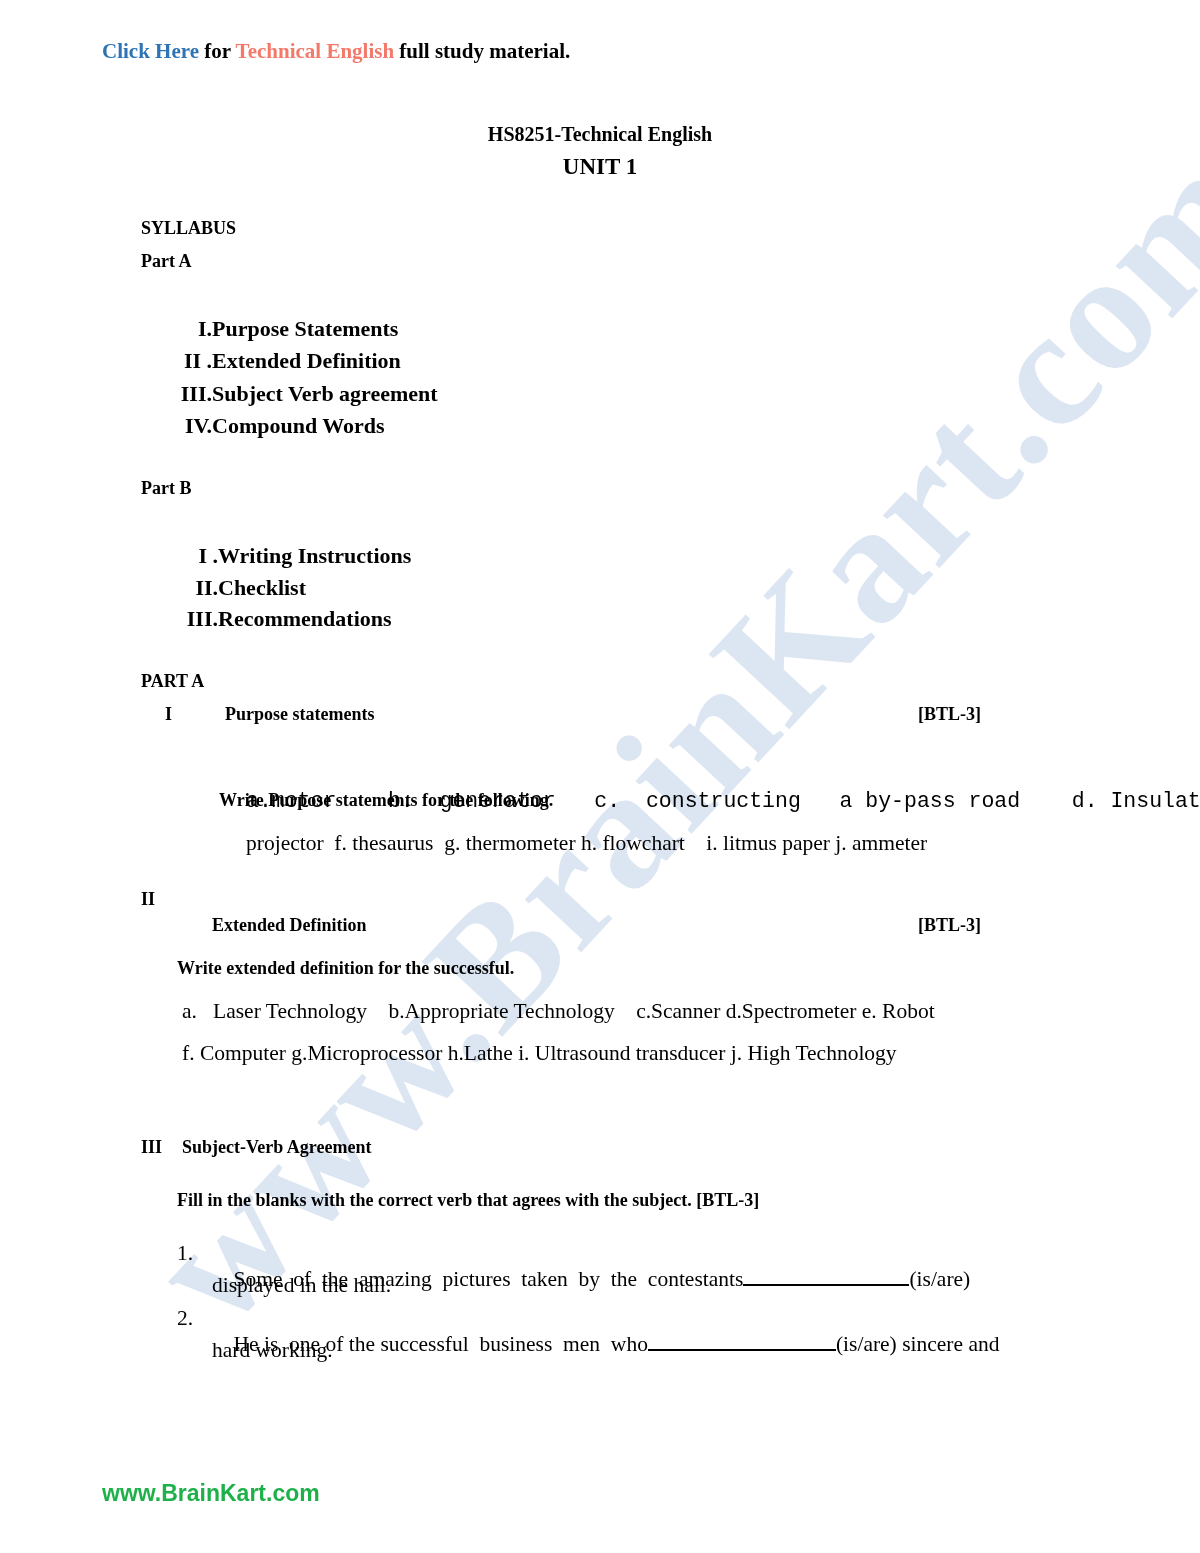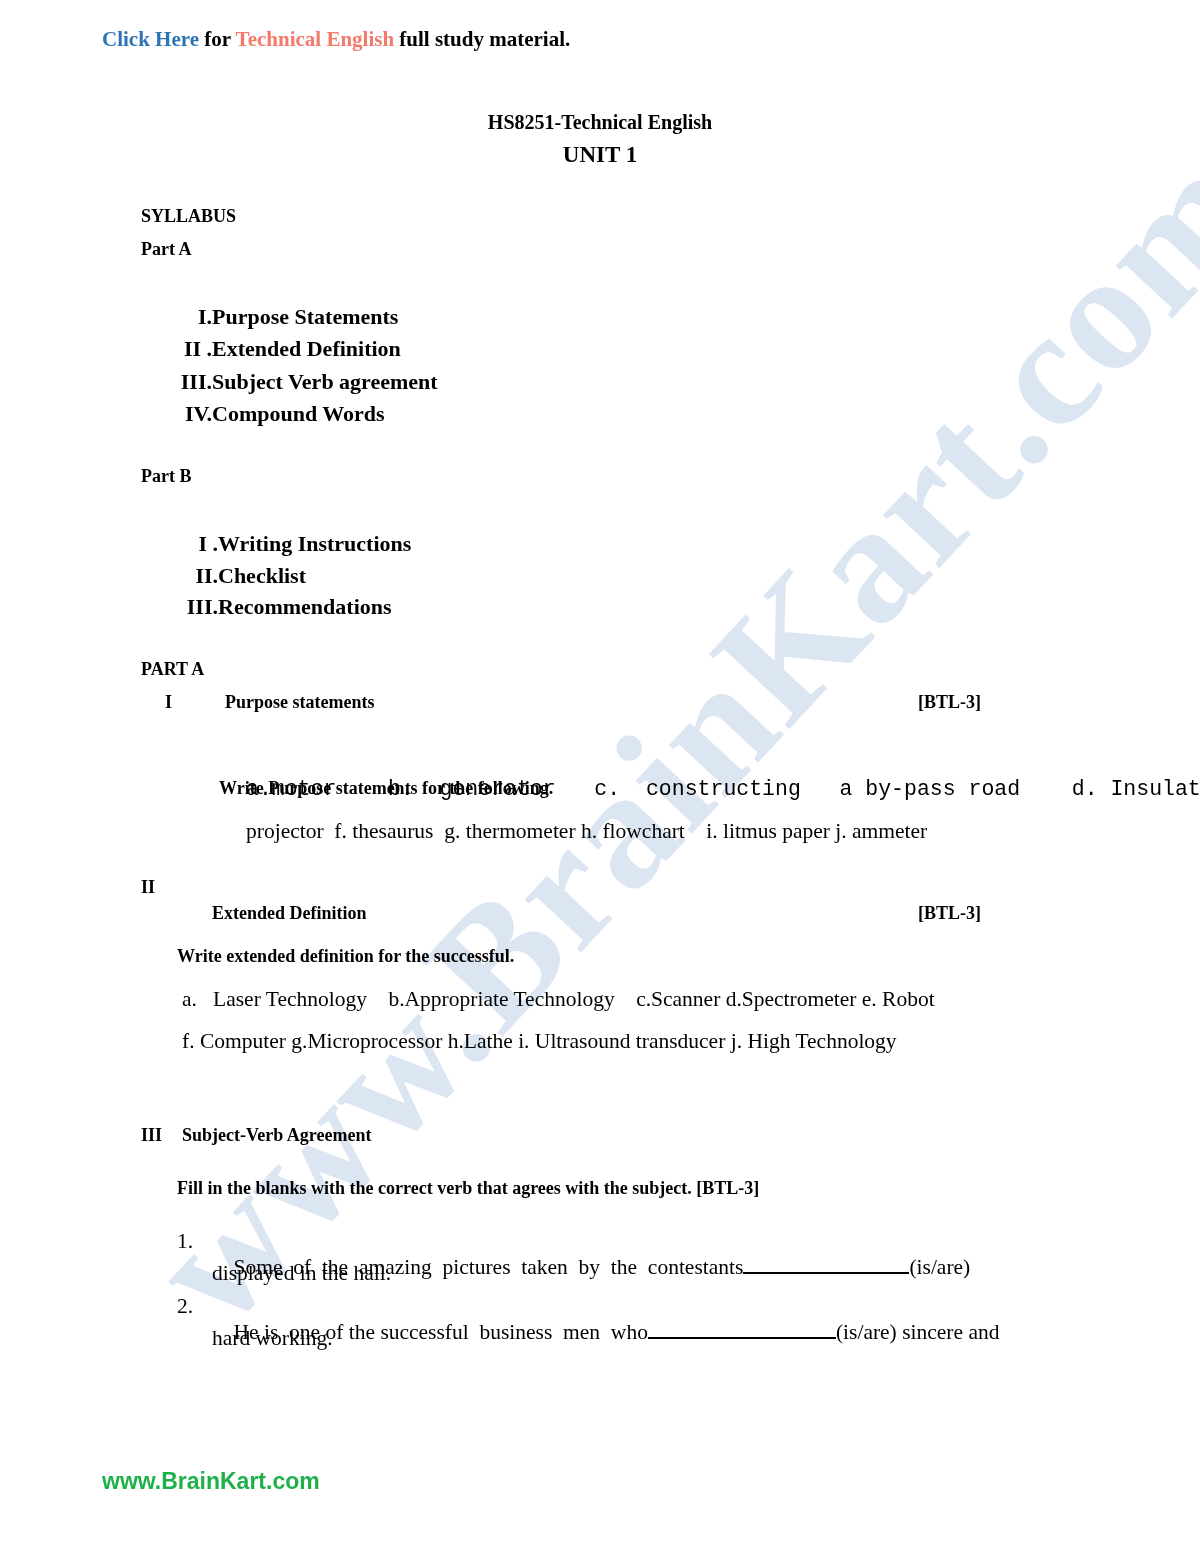--- a/index.html
+++ b/index.html
@@ -8,21 +8,21 @@
 
   .watermark {
     position: absolute; left: -40px; top: 700px; width: 1400px;
     transform: rotate(-47deg); transform-origin: center center;
     font-family: "Liberation Serif", serif; font-size: 168px; font-weight: bold;
     color: #dce6f2; white-space: nowrap; text-align: center; letter-spacing: 2px;
     z-index: 0; user-select: none; line-height: 1;
   }
 
   .content { position: relative; z-index: 1; }
-  .abs { position: absolute; white-space: nowrap; }
+  .abs { position: absolute; white-space: nowrap; margin-top: 12px; }
 
   .topbar { left: 102px; top: 27px; font-size: 21px; font-weight: bold; }
   .topbar .link-blue { color: #2e74b5; }
   .topbar .link-red { color: #f4796b; }
 
   .title { left: 0; width: 1200px; text-align: center; font-size: 20px; font-weight: bold; }
   .h { font-size: 18px; font-weight: bold; }
   .item { font-size: 22px; font-weight: bold; text-align: right; }
 
   .num { display: inline-block; }

